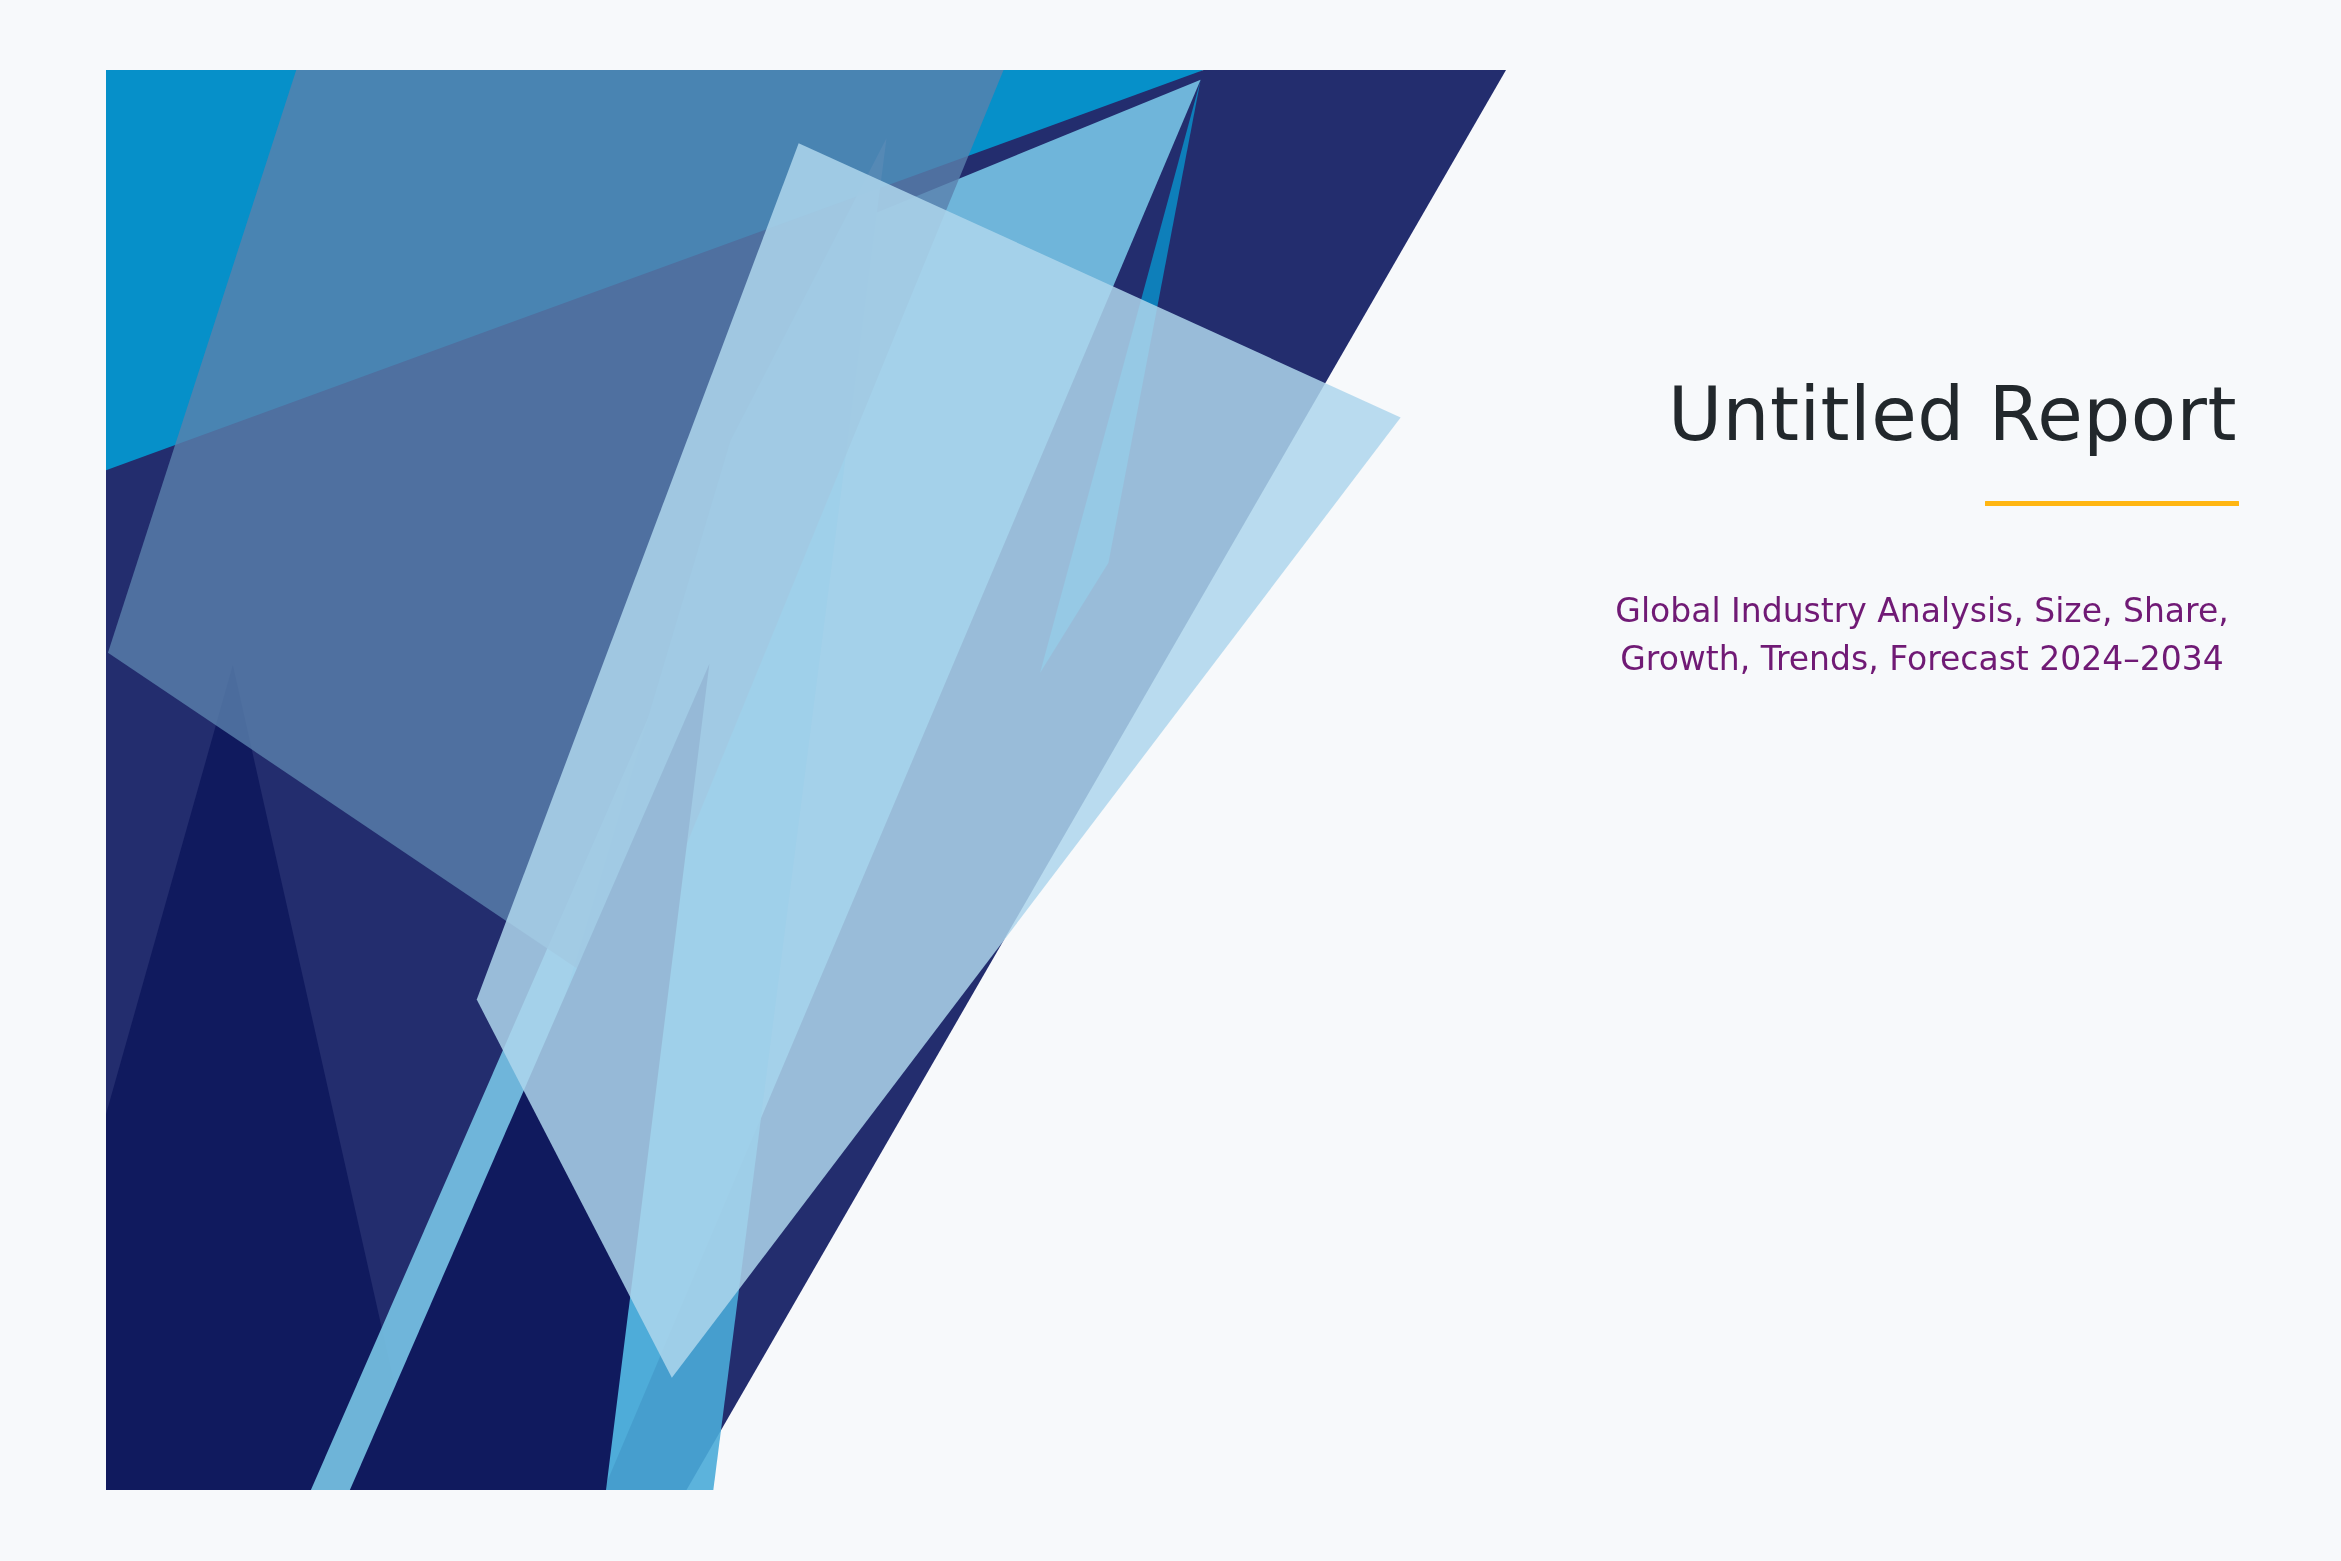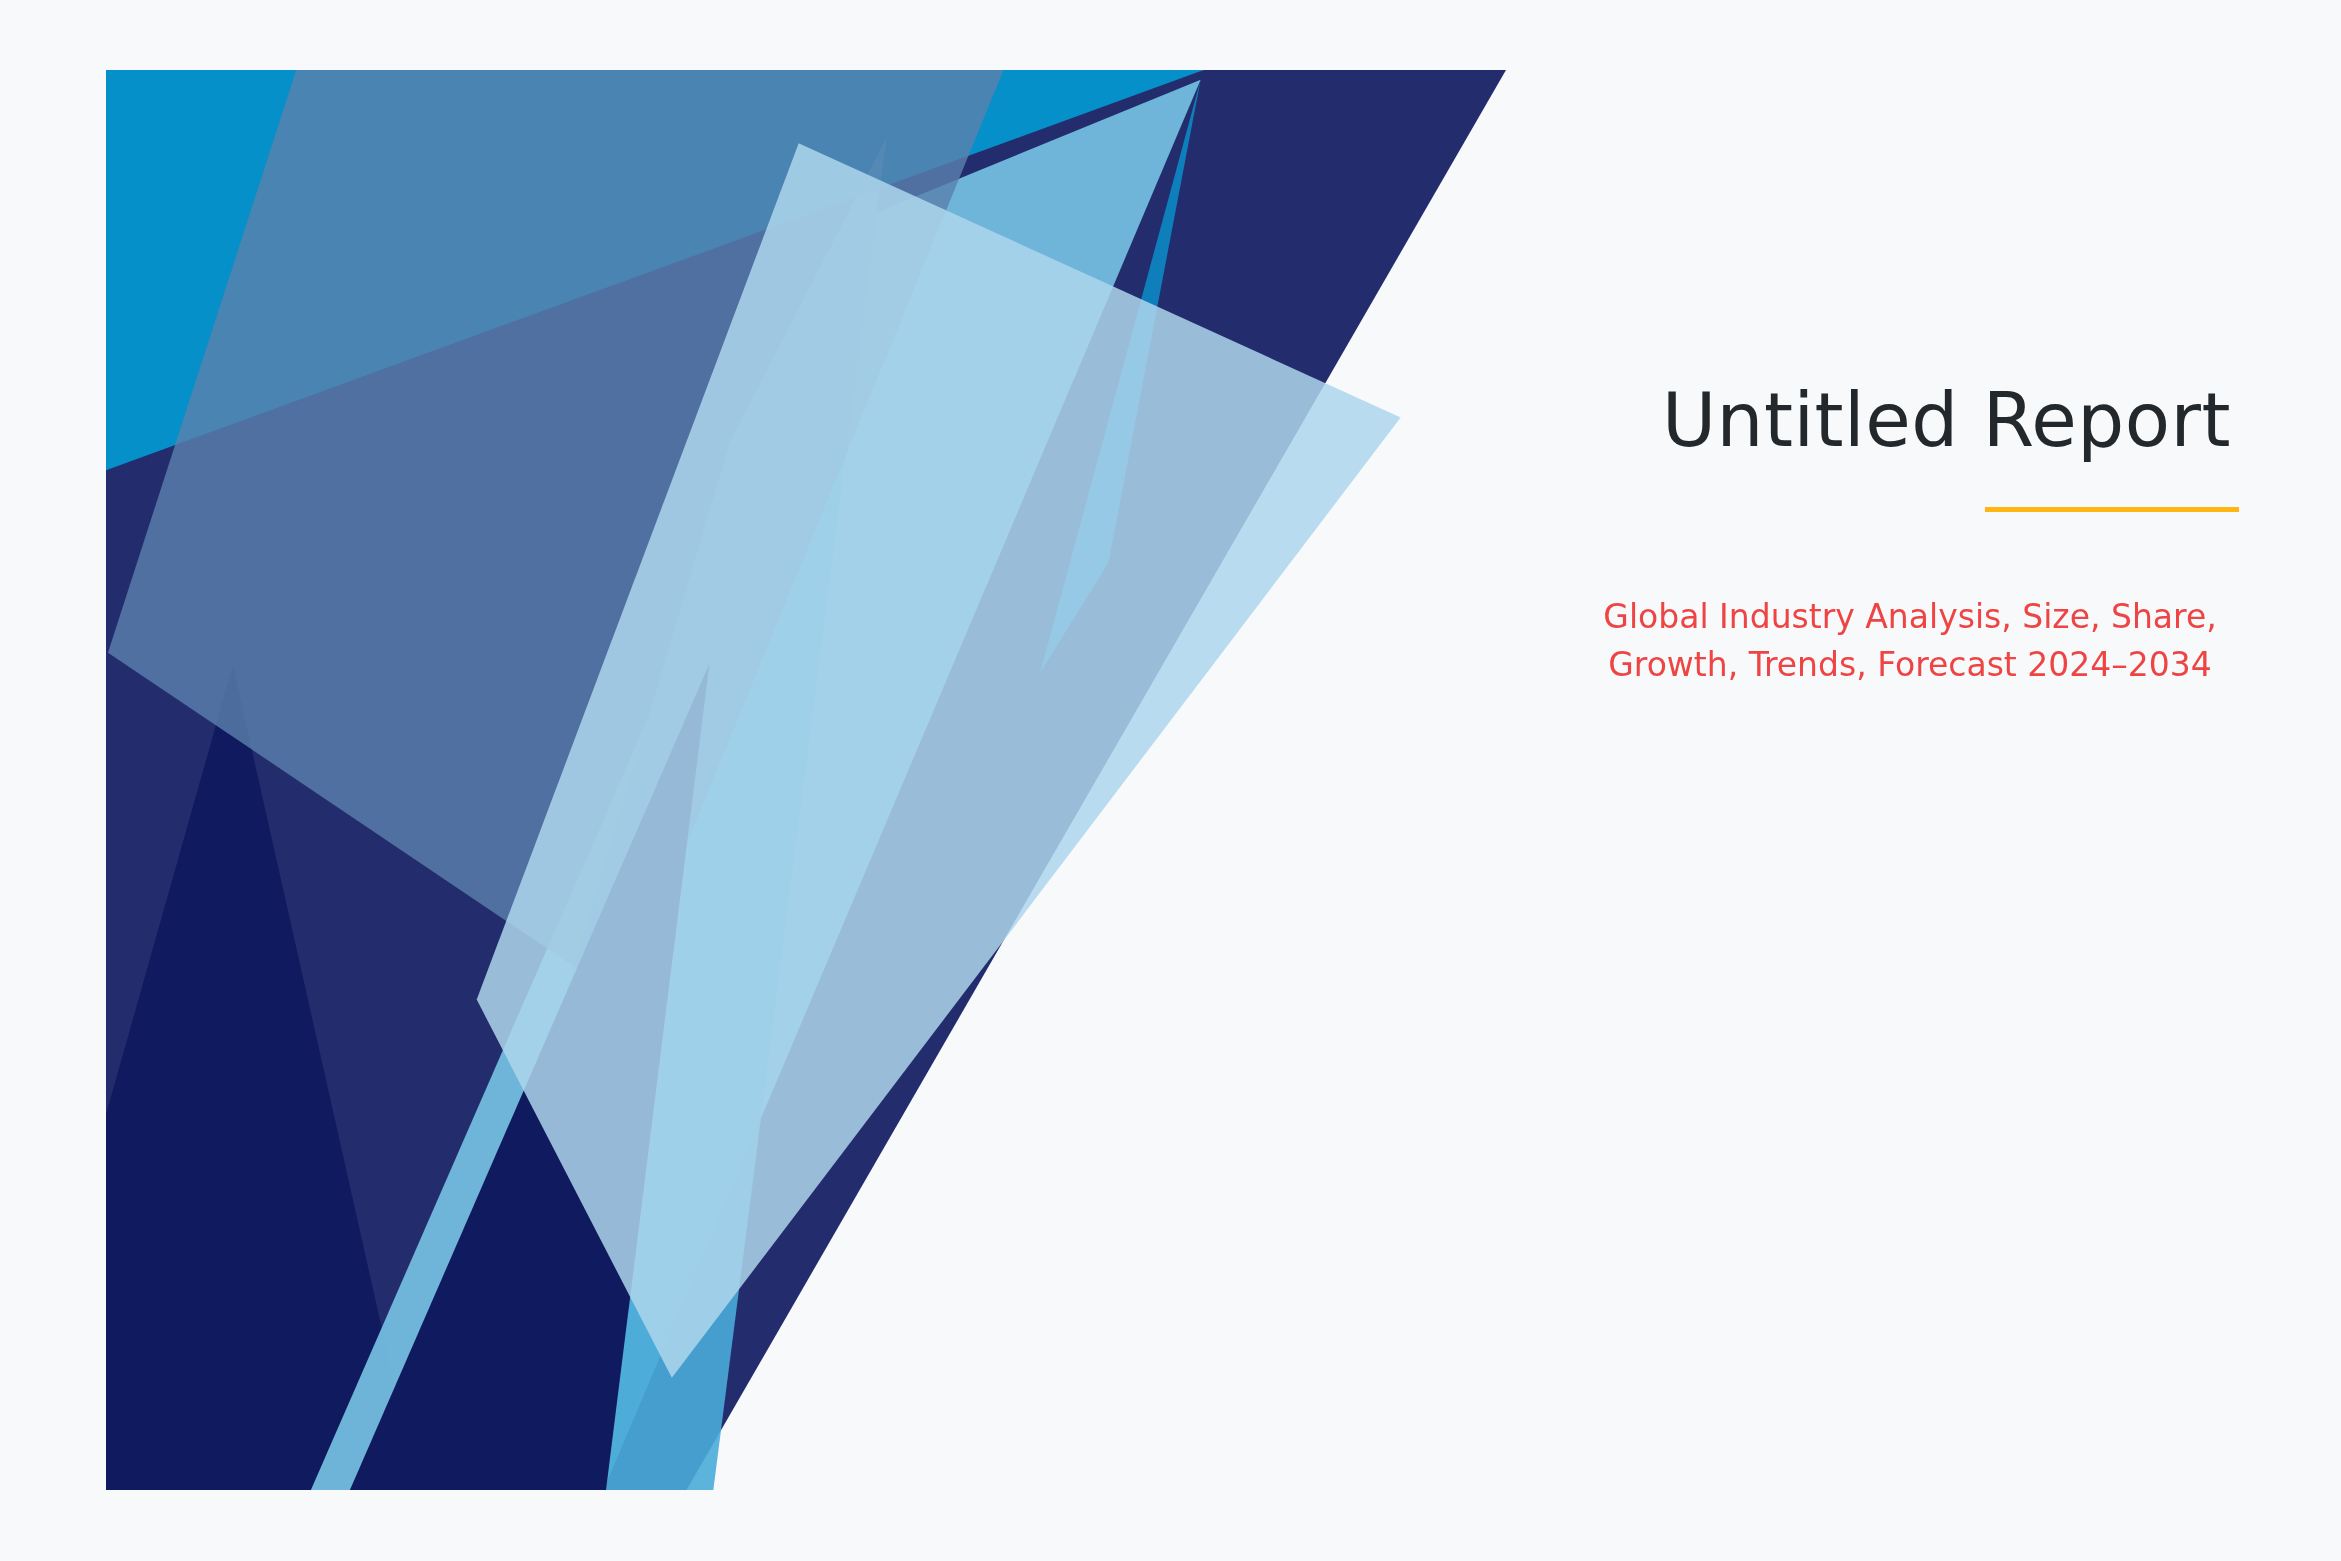--- a/index.html
+++ b/index.html
@@ -34,48 +34,48 @@
   }
   
   .title-block {
     position: absolute;
     right: 103px;
     top: 371px;
     width: 1025px;
     text-align: right;
   }
   .report-title {
-    margin: 8px;
+    margin: 2px;
     font-family: "DejaVu Sans", sans-serif;
     font-weight: 400;
     font-size: 74px;
     line-height: 1.12;
     letter-spacing: 0.5px;
     color: #22282c;
     white-space: nowrap;
   }
   .accent-rule-wrap {
     display: flex;
     justify-content: flex-end;
     margin-top: 45px;
   }
   .accent-rule {
     width: 254px;
     height: 5.4px;
     background: #ffb612;
     border-radius: 0.5px;
   }
   .report-subtitle {
-    margin: 12px;
+    margin: 0;
     margin-top: 81px;
     font-family: "DejaVu Sans", sans-serif;
     font-weight: 400;
     font-size: 33px;
     line-height: 1.44;
-    color: #ef4444;
+    color: #701a75;
     max-width: 634px;
     margin-left: auto;
     text-align: center;
   }
 </style>
 </head>
 <body>
 
 <div class="page">
 

